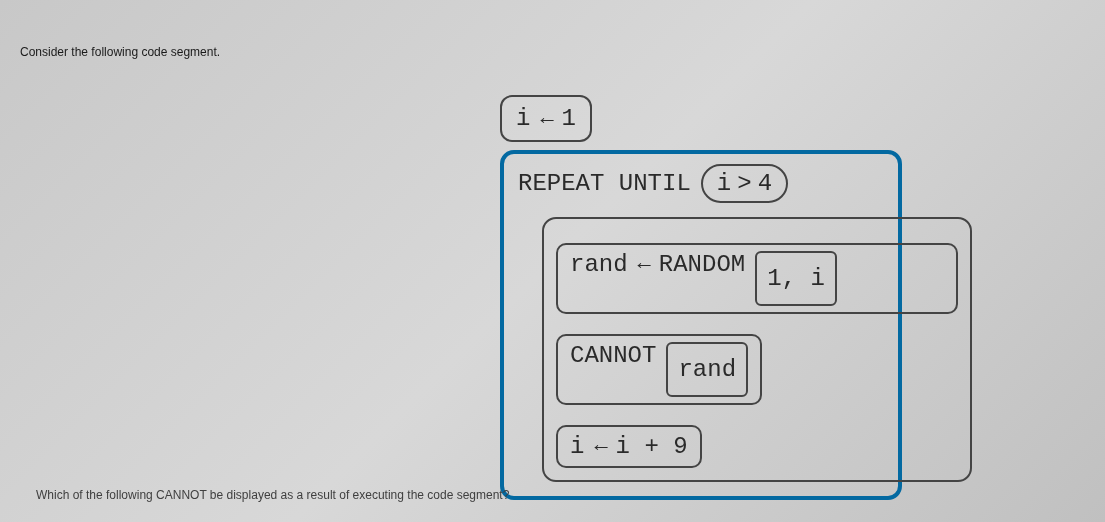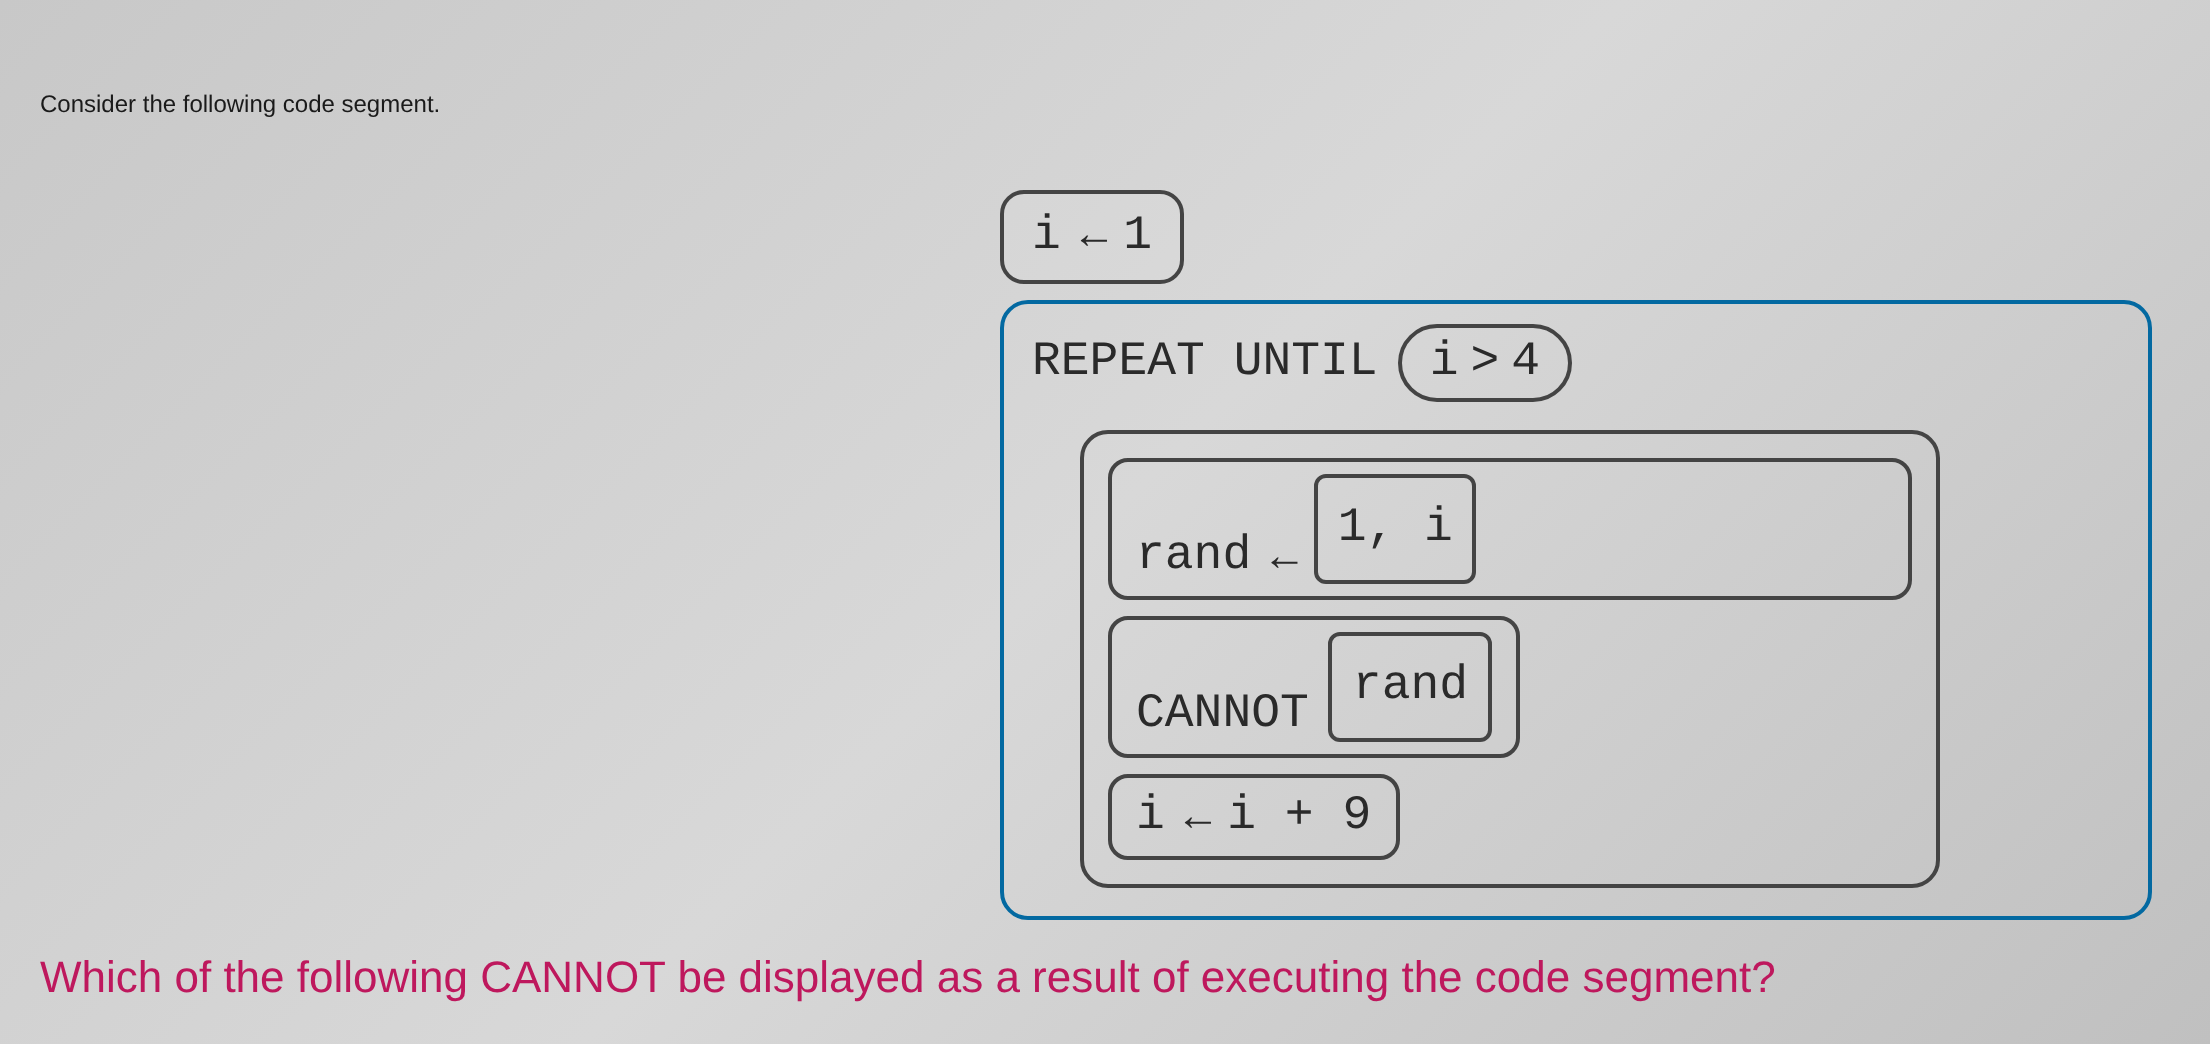--- a/index.html
+++ b/index.html
@@ -15,23 +15,23 @@
     position: absolute;
     top: 45px;
     left: 20px;
     font-size: 12px;
     color: #1a1a1a;
     font-weight: 500;
   }
   .outro {
     position: absolute;
     bottom: 20px;
-    left: 20px;
-    font-size: 22px;
-    color: #be185d;
+    left: 36px;
+    font-size: 12px;
+    color: #404040;
     font-weight: 500;
   }
   .code-area {
     position: absolute;
     top: 95px;
     left: 500px;
     width: 500px;
     font-family: "Courier New", monospace;
     font-size: 24px;
     color: #2a2a2a;
@@ -41,24 +41,24 @@
     border-radius: 12px;
     background: rgba(255,255,255,0.05);
     padding: 8px 14px;
     display: flex;
     align-items: center;
     gap: 10px;
     margin-bottom: 8px;
     width: fit-content;
   }
   .outer-repeat {
-    border: 2px solid #0369a1;
+    border: 4px solid #0369a1;
     border-radius: 14px;
     padding: 10px 14px 14px 14px;
-    width: 576px;
+    width: 402px;
   }
   .repeat-header {
     display: flex;
     align-items: center;
     gap: 10px;
     margin-bottom: 14px;
   }
   .pill {
     border: 2px solid #444;
     border-radius: 20px;
@@ -75,23 +75,24 @@
     width: 430px;
     display: flex;
     flex-direction: column;
     gap: 8px;
   }
   .inner-block {
     border: 2px solid #444;
     border-radius: 10px;
     padding: 6px 12px;
     display: flex;
-    align-items: flex-end;
+    align-items: flex-start;
     gap: 10px;
     width: fit-content;
+    margin-top: 12px;
   }
   .sub-box {
     border: 2px solid #444;
     border-radius: 6px;
     padding: 12px 10px;
     display: inline-flex;
     align-items: center;
     gap: 6px;
   }
   .arrow {
@@ -122,20 +123,21 @@
         <span>&gt;</span>
         <span>4</span>
       </span>
     </div>
 
     <div class="loop-body">
 
       <div class="inner-block" style="width:100%;">
         <span>rand</span>
         <span class="arrow">←</span>
+        <span>RANDOM</span>
         <span class="sub-box">1, i</span>
       </div>
 
       <div class="inner-block">
         <span>CANNOT</span>
         <span class="sub-box">rand</span>
       </div>
 
       <div class="inner-block">
         <span>i</span>

